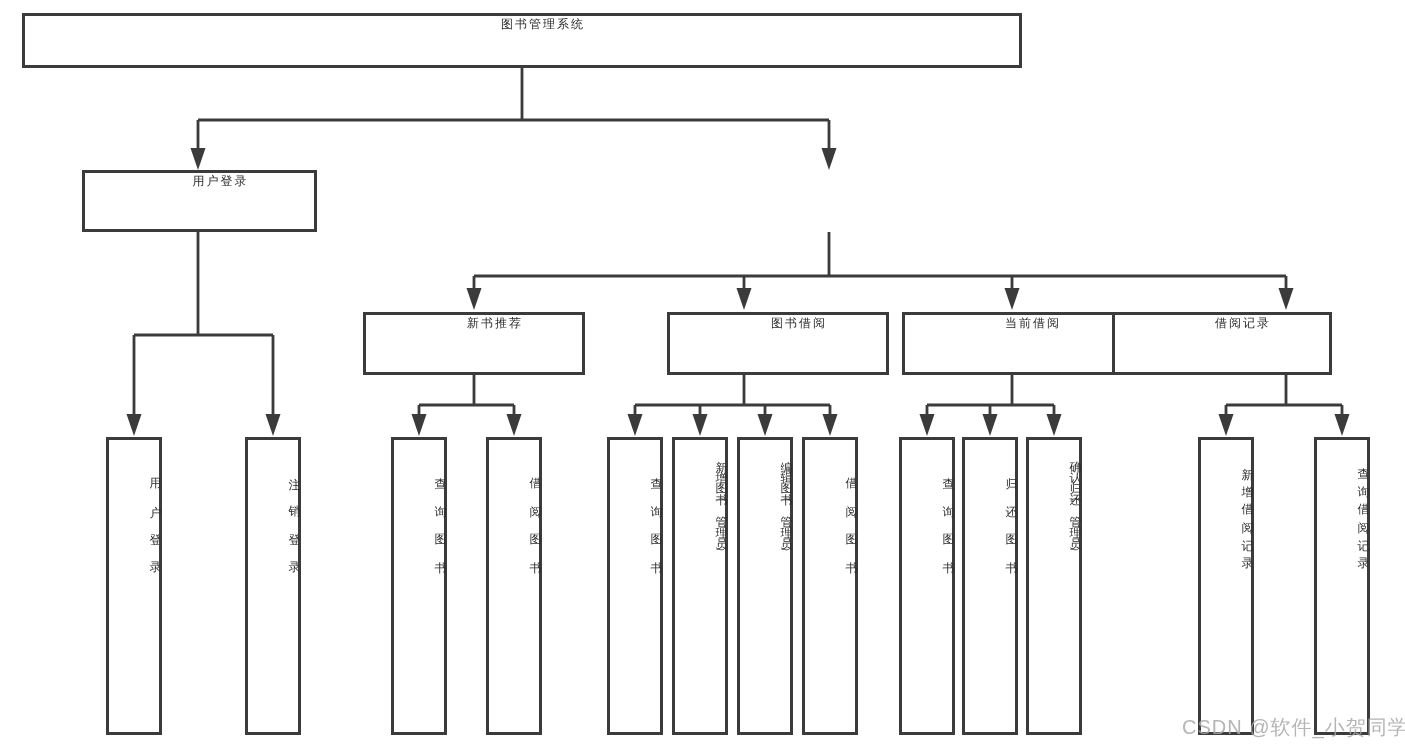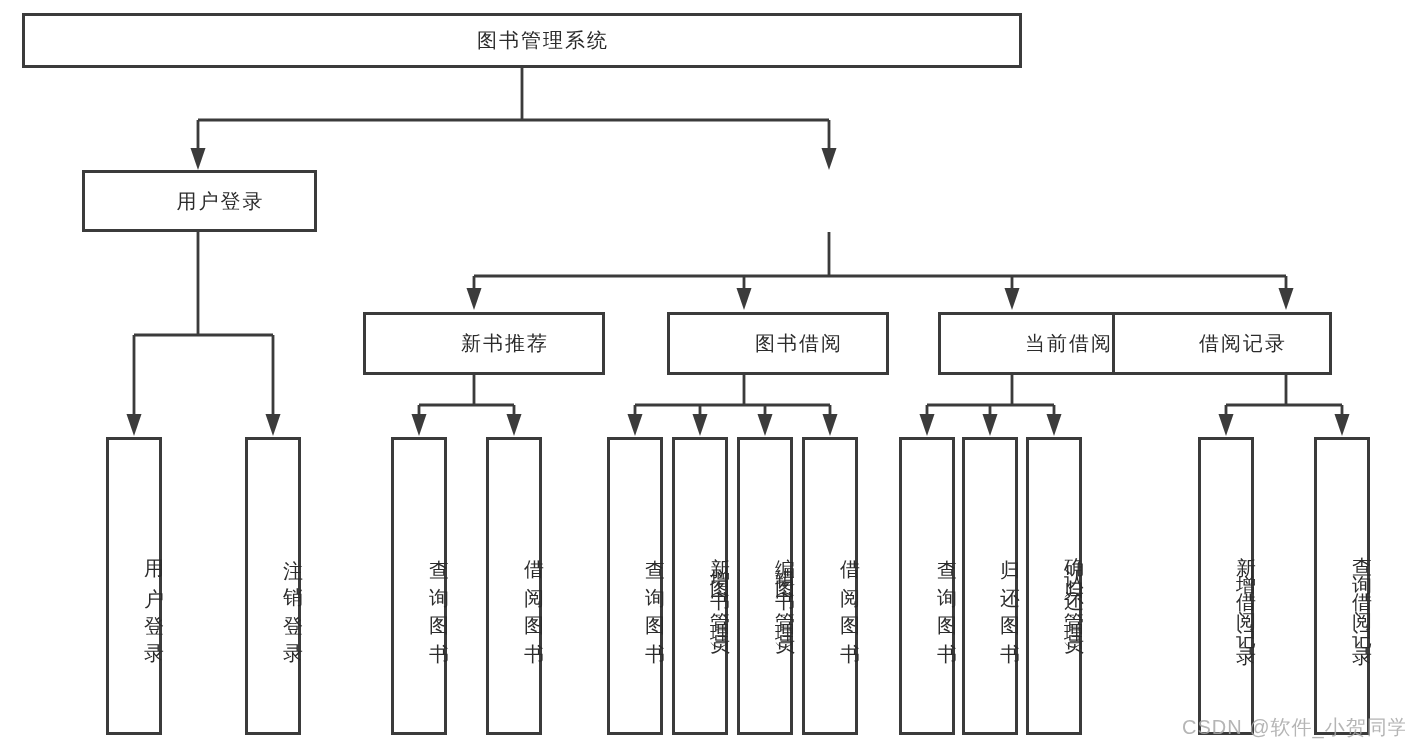--- a/index.html
+++ b/index.html
@@ -14,24 +14,23 @@
   .connectors{
     position:absolute;left:0;top:0;width:1405px;height:747px;
     z-index:1;pointer-events:none;
   }
   .box{
     position:absolute;
     box-sizing:border-box;
     border:3px solid #3b3b3b;
     background:#ffffff;
     display:flex;
-    align-items:center;
     justify-content:center;
     color:#2b2b2b;
-    font-size:20px;
+    font-size:12px;
     z-index:2;
     letter-spacing:2px;
     padding-left:42px;
   }
   .root{left:22px;top:13px;width:1000px;height:55px;}
   .l2{top:170px;width:235px;height:62px;}
   .l3{top:312px;height:63px;}
   .leaf{top:437px;width:56px;height:298px;}
   .leaf .vtext{
     writing-mode:vertical-rl;
@@ -104,27 +103,27 @@
   </svg>
 
   <div class="box root">
     <span>图书管理系统</span>
   </div>
 
   <div class="box l2" style="left:82px;">
     <span>用户登录</span>
   </div>
 
-  <div class="box l3" style="left:363px;width:242px;">
+  <div class="box l3" style="left:363px;width:222px;">
     <span>新书推荐</span>
   </div>
   <div class="box l3" style="left:633px;width:222px;margin-left:34px;">
     <span>图书借阅</span>
   </div>
-  <div class="box l3" style="left:938px;width:220px;">
+  <div class="box l3" style="left:902px;width:220px;">
     <span>当前借阅</span>
   </div>
   <div class="box l3" style="left:1112px;width:220px;">
     <span>借阅记录</span>
   </div>
 
   <div class="box leaf" style="left:106px;">
     <span class="vtext s4">用户登录</span>
   </div>
   <div class="box leaf" style="left:245px;">

